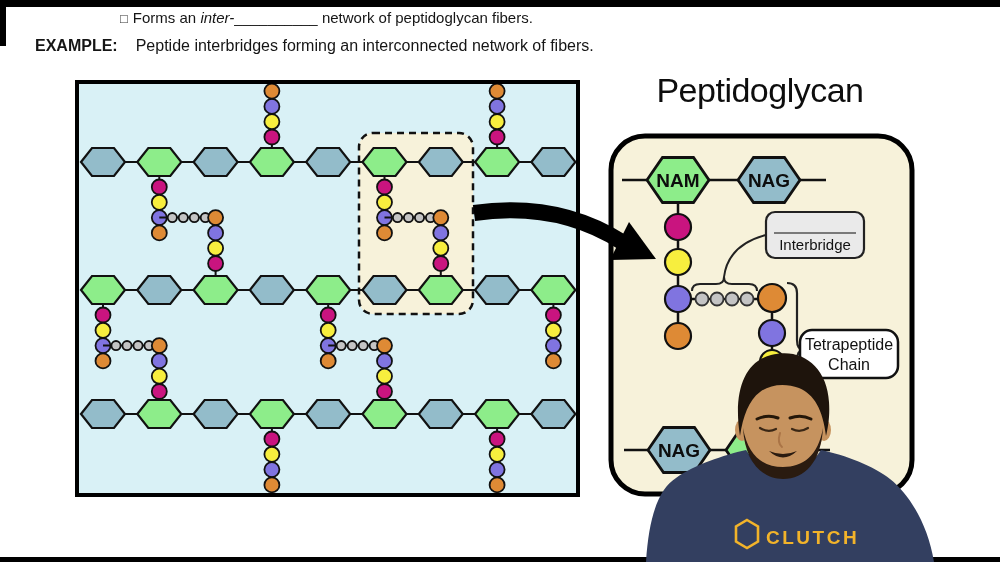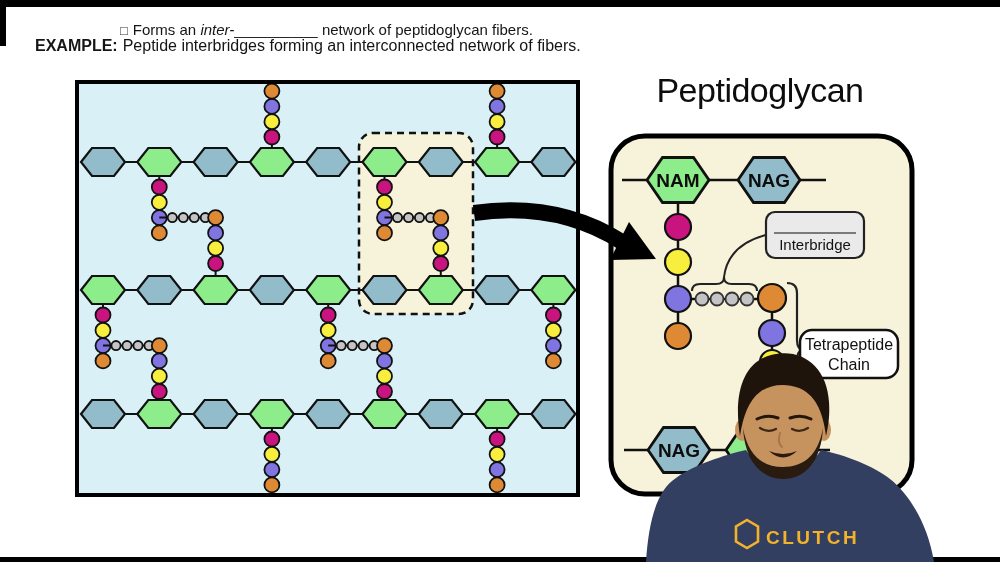--- a/index.html
+++ b/index.html
@@ -4,25 +4,25 @@
 <style>
   html,body{margin:0;padding:0;}
   body{
     width:1000px;height:562px;position:relative;overflow:hidden;
     background:#ffffff;font-family:"Liberation Sans",sans-serif;color:#151515;
   }
   .abs{position:absolute;}
   #top-bar{left:0;top:0;width:1000px;height:7px;background:#000;}
   #left-notch{left:0;top:0;width:6px;height:46px;background:#000;}
   #bottom-bar{left:0;top:557px;width:1000px;height:5px;background:#000;}
-  #prompt-line{left:120px;top:21px;font-size:15px;white-space:nowrap;}
+  #prompt-line{left:120px;top:9px;font-size:15px;white-space:nowrap;}
   #prompt-line .bullet{font-size:13px;color:#333;margin-right:5px;}
   #prompt-line .it{font-style:italic;}
   #example-line{left:35px;top:37px;font-size:16px;white-space:nowrap;}
-  #example-line .lbl{font-weight:bold;margin-right:5px;}
+  #example-line .lbl{font-weight:bold;margin-right:18px;}
   #network-box{left:75px;top:80px;width:505px;height:417px;}
   #panel-title{left:600px;top:71px;width:320px;text-align:center;
     font-size:34px;font-weight:normal;letter-spacing:-0.5px;color:#0d0d0d;}
   #panel-wrap{left:608px;top:133px;width:254px;height:364px;}
   #overlay{left:0;top:0;width:1000px;height:562px;pointer-events:none;}
   svg{display:block;}
   text{font-family:"Liberation Sans",sans-serif;}
 </style>
 </head>
 <body>

